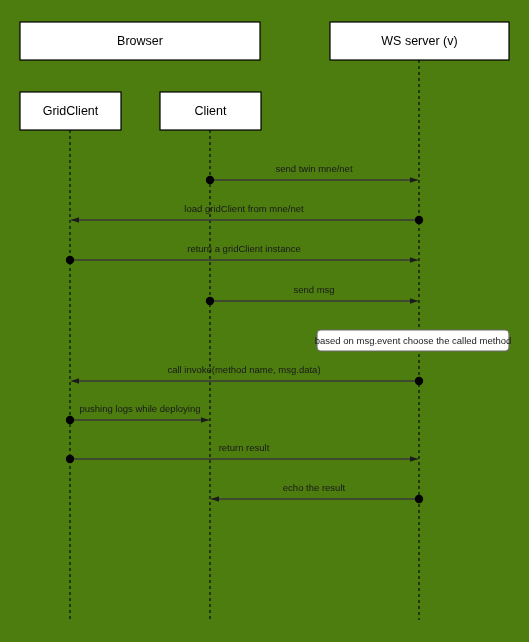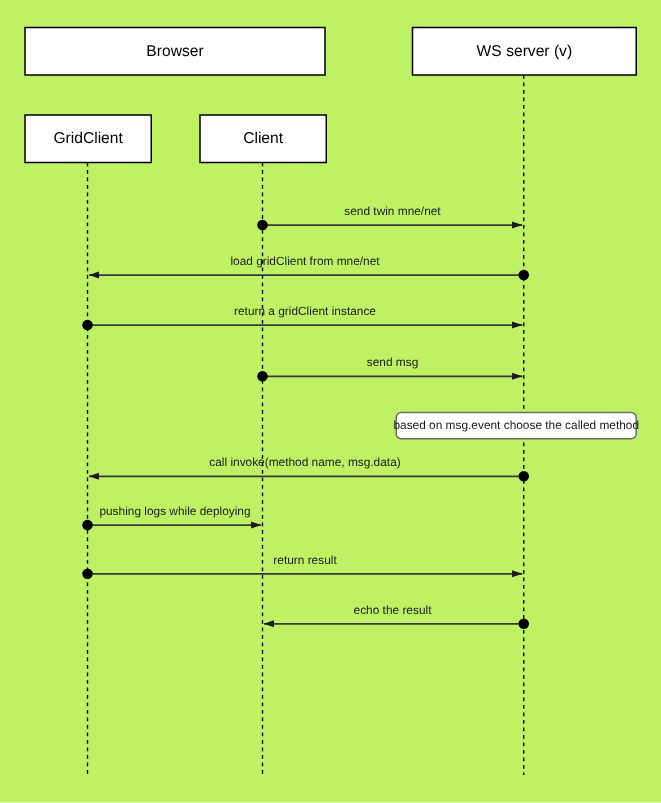--- a/index.html
+++ b/index.html
@@ -7,21 +7,21 @@
     padding: 0;
     background: #ffffff;
   }
   body {
     font-family: "Liberation Sans", sans-serif;
   }
   #diagram-root {
     position: relative;
     width: 529px;
     height: 642px;
-    background: #bef264;
+    background: #4d7c0f;
     overflow: hidden;
     text-align: right;
   }
   svg#sequence-canvas {
     display: block;
     width: 529px;
     height: 642px;
   }
   .participant-box {
     fill: #ffffff;

